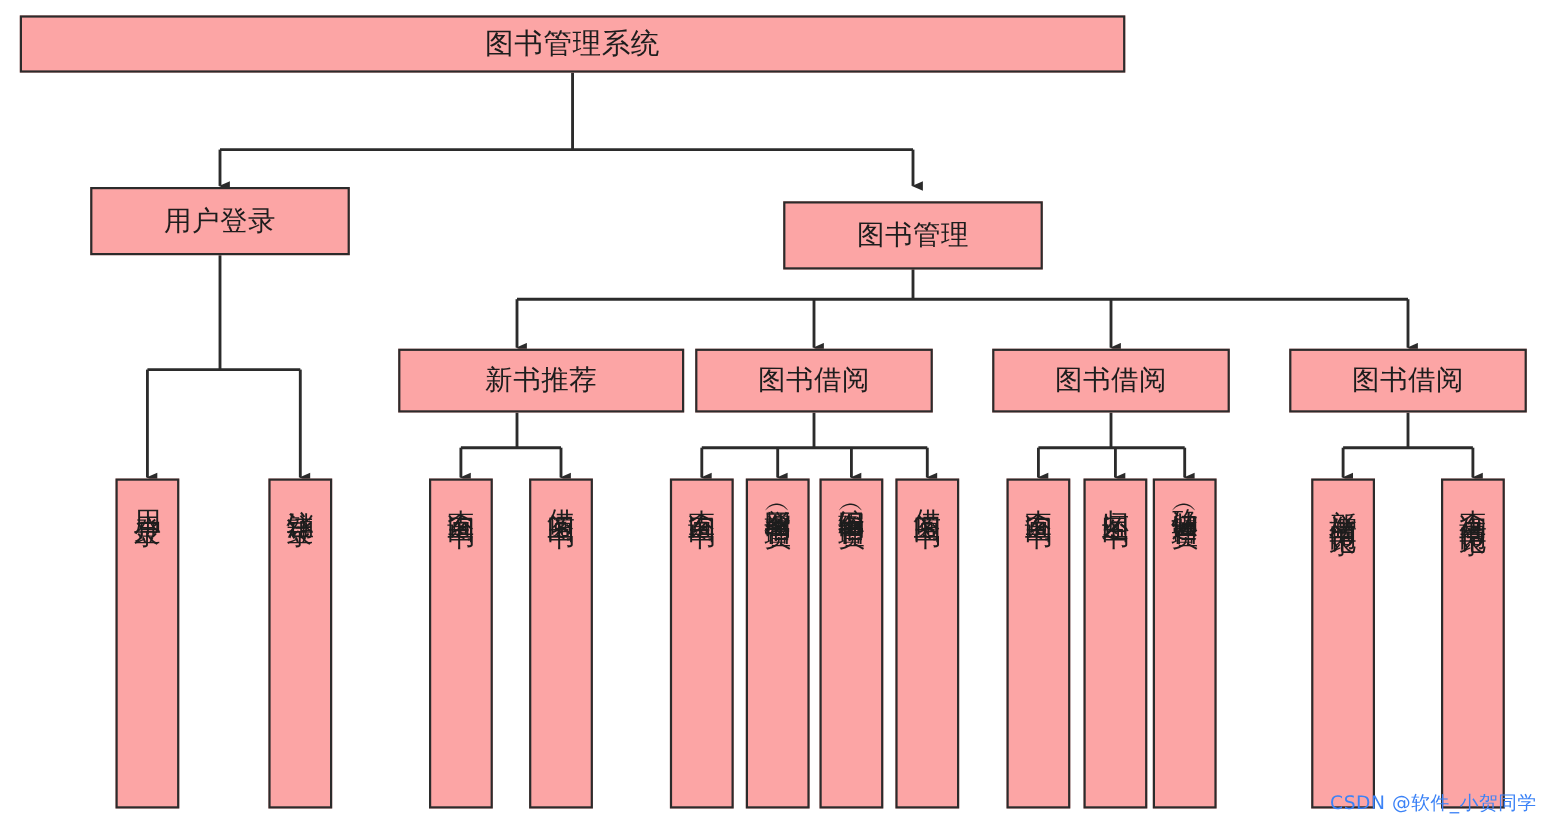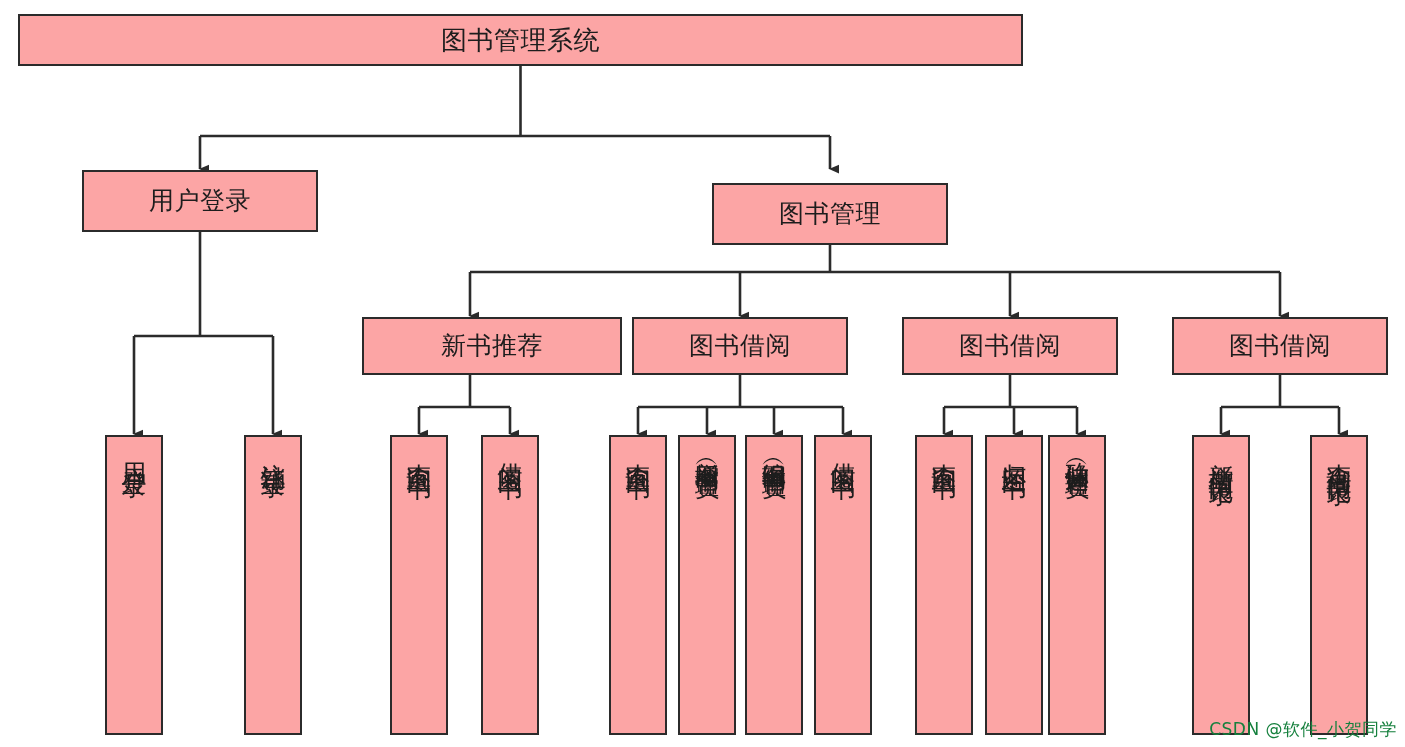--- a/index.html
+++ b/index.html
@@ -65,21 +65,21 @@
   }
   .node.vert.long .label {
     font-size: 24px;
     letter-spacing: 2px;
   }
   .watermark {
     position: absolute;
     right: 8px;
     bottom: 6px;
     font-size: 17px;
-    color: #15803d;
+    color: #3b82f6;
     font-family: "DejaVu Sans", "Liberation Sans", sans-serif;
     white-space: nowrap;
     letter-spacing: 0.5px;
     margin-top: 24px;
   }
 </style>
 </head>
 <body>
 
 <div id="diagram-root">

